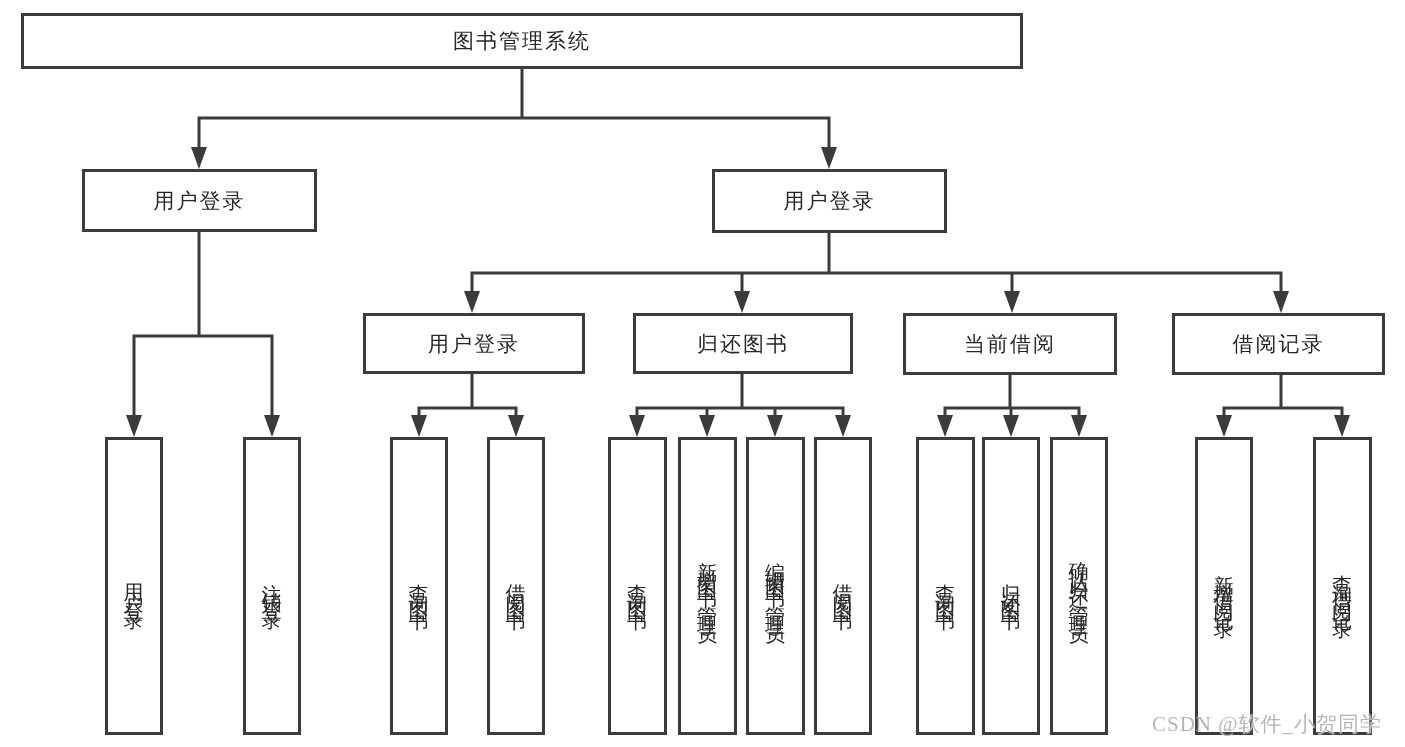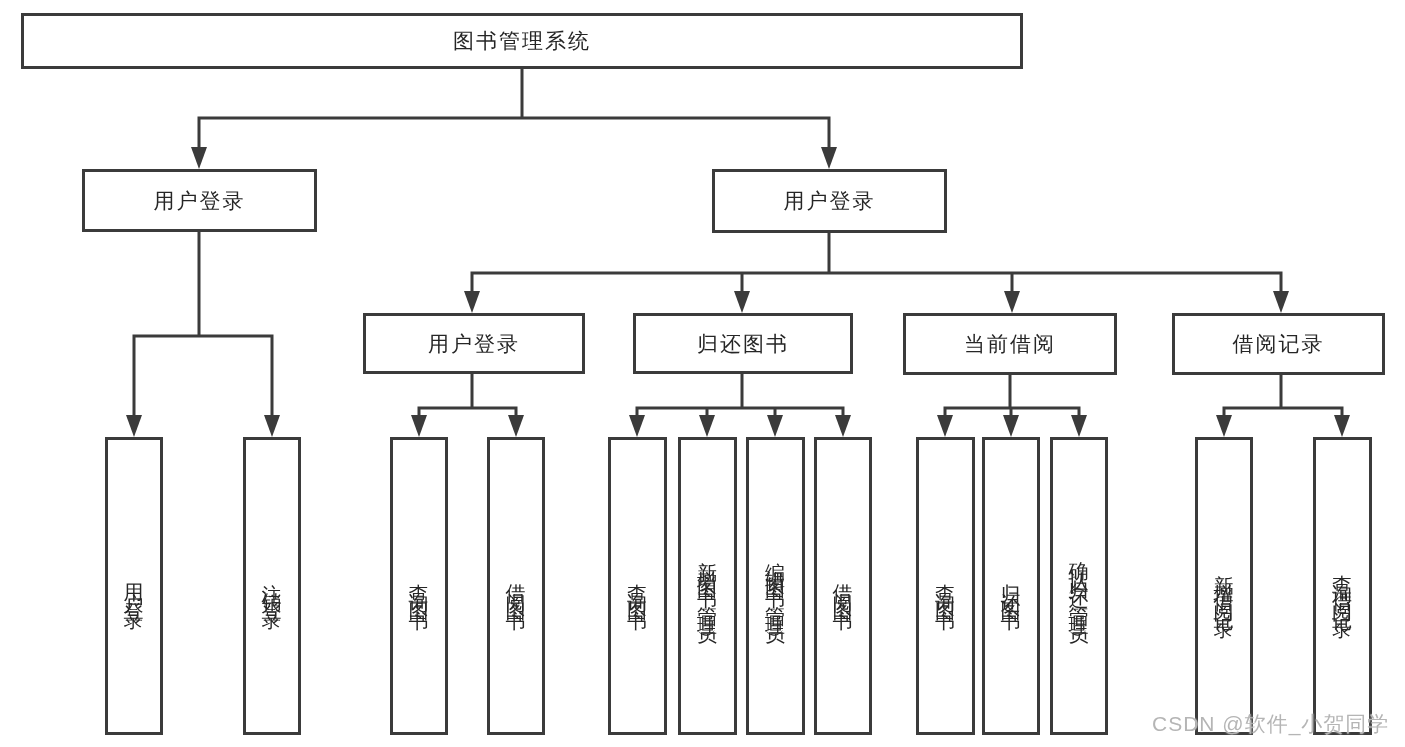--- a/index.html
+++ b/index.html
@@ -15,21 +15,21 @@
   .connectors{position:absolute;left:0;top:0;z-index:1;}
   .node{position:absolute;background:#fff;border:3px solid var(--line);
     display:flex;align-items:center;justify-content:center;z-index:2;
     color:var(--text);}
   .hbox{font-size:21px;letter-spacing:2px;white-space:nowrap;}
   .vbox{font-size:20px;}
   .vbox .vtext{writing-mode:vertical-rl;text-orientation:mixed;
     letter-spacing:9px;line-height:1;color:var(--text);}
   .watermark{position:absolute;left:1152px;top:710px;z-index:3;
     font-size:21px;letter-spacing:1px;color:var(--wm);
-    text-shadow:0 0 2px rgba(255,255,255,0.9);white-space:nowrap;}
+    text-shadow:0 0 2px rgba(255,255,255,0.9);white-space:nowrap;font-family:Liberation Serif, serif;}
 </style>
 </head>
 <body>
 
 <div class="canvas">
 
   <svg class="connectors" width="1405" height="747" viewBox="0 0 1405 747">
     <path fill="none" stroke="#3b3b3b" stroke-width="3" stroke-linecap="square" d="
       M522 69 V118 M199 118 H829 M199 118 V150 M829 118 V150
       M199 232 V336 M134 336 H272 M134 336 V418 M272 336 V418

